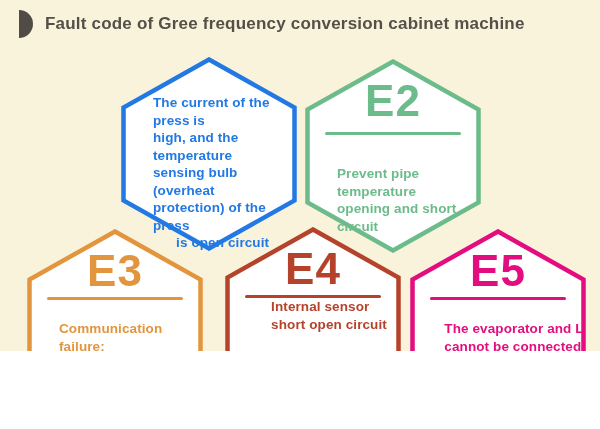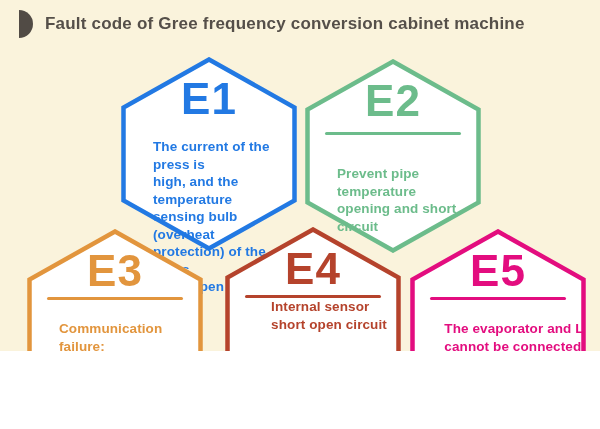--- a/index.html
+++ b/index.html
@@ -79,21 +79,20 @@
 <div class="canvas" style="--bg: #FAF3DC; --fill: #FFFFFF; --title: #554F49; --icon: #514B45;">
 
   <div class="header-icon"></div>
   <div class="page-title">Fault code of Gree frequency conversion cabinet machine</div>
 
   <div class="card card-0" style="--accent: #2279E3;">
     <svg class="hex" viewBox="0 0 176 194">
       <polygon points="88,2.5 173.5,50.5 173.5,143.5 88,191.5 2.5,143.5 2.5,50.5"></polygon>
     </svg>
     <div class="content">
-      <div class="code">E1</div>
       <div class="divider"></div>
       <div class="desc">The current of the press is
 high, and the temperature
 sensing bulb (overheat
 protection) of the press
       is open circuit</div>
     </div>
   </div>
 
   <div class="card card-1" style="--accent: #6CBC8B;">

